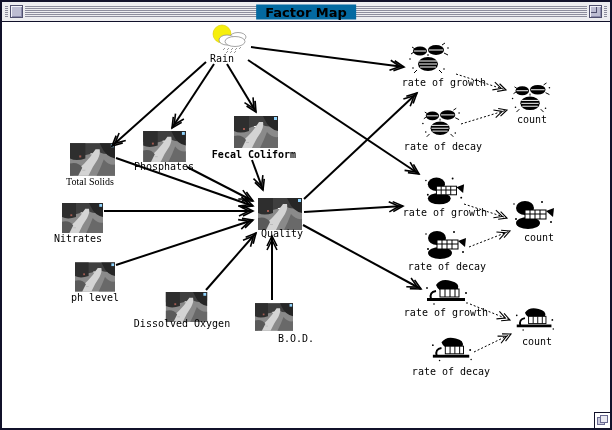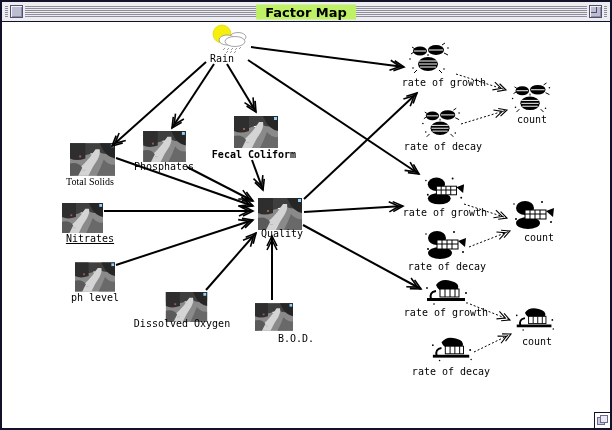--- a/index.html
+++ b/index.html
@@ -12,21 +12,21 @@
   .titlebar{
     position:relative;height:19px;background:#ededf0;
     border-bottom:1px solid #11112a;z-index:5;
   }
   .titlebar .stripes{
     position:absolute;left:3px;right:3px;top:4px;height:11px;
     background:repeating-linear-gradient(to bottom,#8d8d9d 0 1px,#ededf0 1px 2px);
   }
   .title-text{
     position:absolute;left:50%;top:50%;transform:translate(-50%,-50%);
-    background:#bef264;padding:0 9px;white-space:nowrap;
+    background:#0369a1;padding:0 9px;white-space:nowrap;
     font:bold 13px "DejaVu Sans",sans-serif;color:#000;z-index:2;text-align:right;
   }
   .tb-box{
     position:absolute;top:3px;width:13px;height:13px;box-sizing:border-box;
     border:1px solid #50506e;background:#bdbdd2;z-index:2;
     box-shadow:inset 1px 1px 0 #f2f2f8,inset -1px -1px 0 #8c8cab,0 0 0 2px #ededf0;
   }
   .tb-box.close{left:8px;}
   .tb-box.zoomb{right:8px;}
   .tb-box.zoomb .inner{
@@ -107,21 +107,21 @@
             </svg>
           </div>
           <div class="node-label" style="left: 254px; top: 149px; font-weight: bold;">Fecal Coliform</div>
         </div>
         <div>
           <div class="node-icon" style="left: 62px; top: 203px; width: 41px; height: 30px;">
             <svg width="41" height="30">
               <use href="#sym-photo" width="41" height="30"></use>
             </svg>
           </div>
-          <div class="node-label" style="left: 90px; top: 233px; text-decoration: underline;">Nitrates</div>
+          <div class="node-label" style="left: 78px; top: 233px;">Nitrates</div>
         </div>
         <div>
           <div class="node-icon" style="left: 75px; top: 262px; width: 40px; height: 30px;">
             <svg width="40" height="30">
               <use href="#sym-photo" width="40" height="30"></use>
             </svg>
           </div>
           <div class="node-label" style="left: 95px; top: 292px;">ph level</div>
         </div>
         <div>

